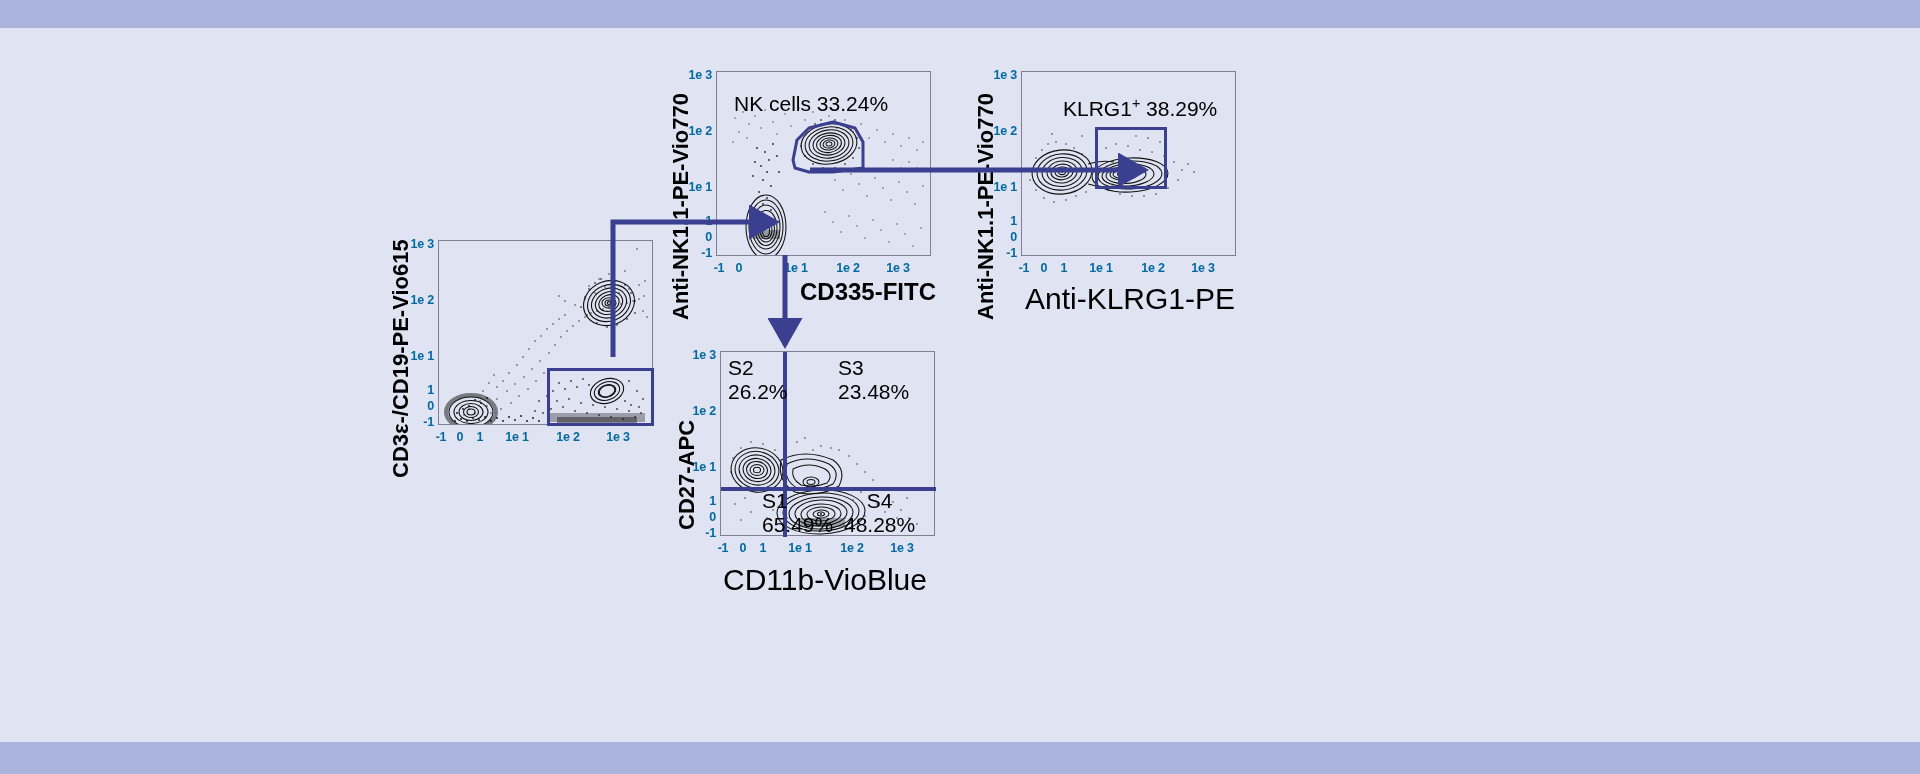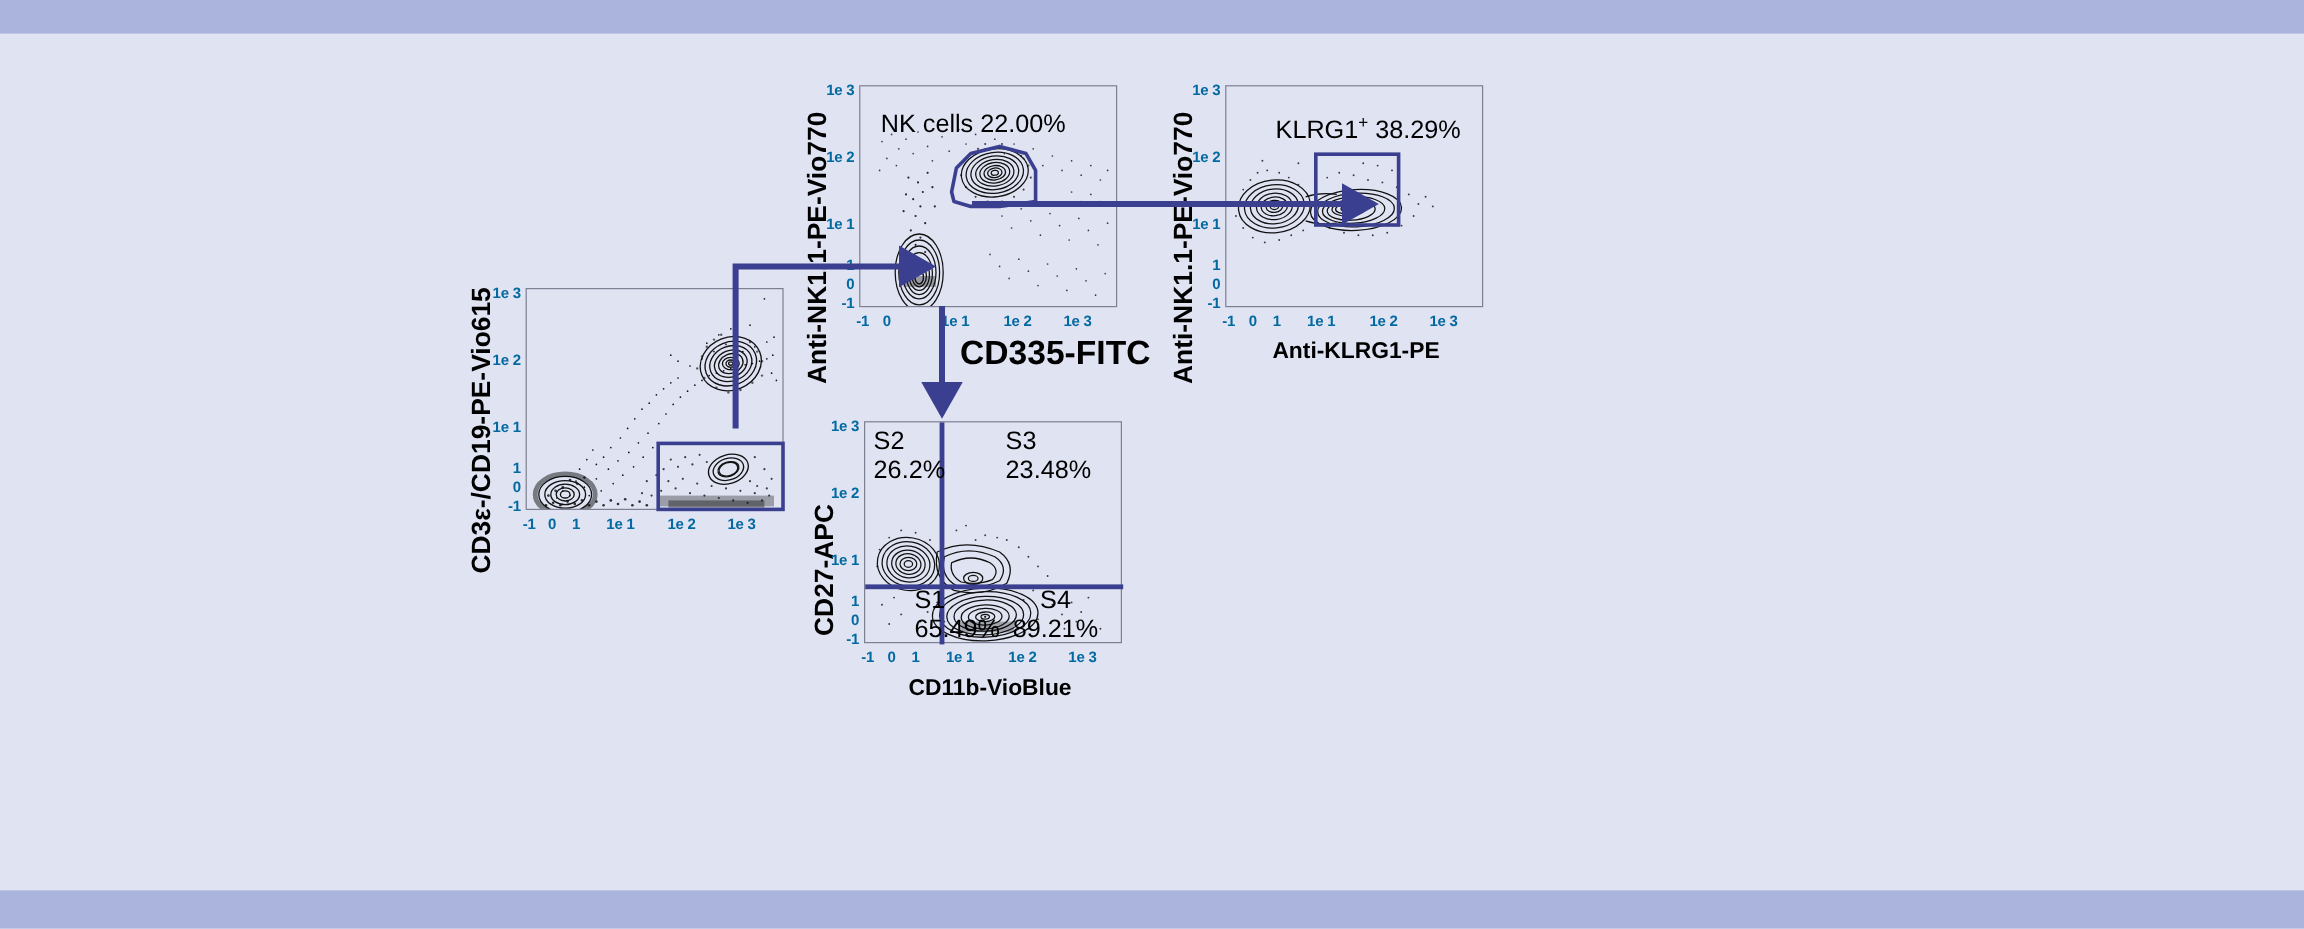--- a/index.html
+++ b/index.html
@@ -40,22 +40,22 @@
     color: #0369a1;
     white-space: nowrap;
     letter-spacing: -0.2px;
   }
   .ytick { text-align: right; transform: translateY(-50%); }
   .xtick { text-align: center; transform: translateX(-50%); }
 
   
   .xtitle {
     position: absolute;
-    font-size: 19px;
-    font-weight: 700;
+    font-size: 30px;
+    font-weight: 400;
     color: #000;
     white-space: nowrap;
     text-align: center;
   }
   .ytitle {
     position: absolute;
     font-size: 22px;
     font-weight: 700;
     color: #000;
     white-space: nowrap;
@@ -89,21 +89,21 @@
   .quadline {
     position: absolute;
     background: #3b3f8f;
   }
 
   
   #arrows { position: absolute; inset: 0; pointer-events: none; }
 
   .arrowlabel {
     position: absolute;
-    font-size: 28px;
+    font-size: 24px;
     font-weight: 700;
     color: #000;
     white-space: nowrap;
   }
 </style>
 </head>
 <body>
 
 <div id="figure">
 
@@ -474,21 +474,21 @@
               <circle cx="96" cy="92" r="0.9"></circle>
               <circle cx="88" cy="84" r="0.9"></circle>
             <circle cx="84" cy="74" r="0.9"></circle>
           </g>
 
           <polygon points="76,88 80,68 92,56 116,50 138,56 146,70 146,96 116,100 92,100 78,96" fill="none" stroke="#3b3f8f" stroke-width="3" stroke-linejoin="round"></polygon>
         </g>
       </svg>
     </div>
 
-    <div class="annot" style="left:74px; top:32px;">NK cells 22.00%</div>
+    <div class="annot" style="left:74px; top:32px;">NK cells 33.24%</div>
 
     <div class="ticklab xtick" style="left:59px;  top:201px;">-1</div>
     <div class="ticklab xtick" style="left:79px;  top:201px;">0</div>
     <div class="ticklab xtick" style="left:136px; top:201px;">1e 1</div>
     <div class="ticklab xtick" style="left:188px; top:201px;">1e 2</div>
     <div class="ticklab xtick" style="left:238px; top:201px;">1e 3</div>
   </div>
 
   <div class="panel" id="panel3" style="left:965px; top:60px; width:310px; height:300px;">
 
@@ -706,21 +706,21 @@
     <div class="quadlab" style="left:178px; top:16px;">
       <div>S3</div>
       <div>23.48%</div>
     </div>
     <div class="quadlab" style="left:62px; top:149px;padding-left:40px;">
       <div>S1</div>
       <div>65.49%</div>
     </div>
     <div class="quadlab" style="left:184px; top:149px;text-align:center;">
       <div>S4</div>
-      <div>89.21%</div>
+      <div>48.28%</div>
     </div>
 
     <div class="ticklab xtick" style="left:63px;  top:201px;">-1</div>
     <div class="ticklab xtick" style="left:83px;  top:201px;">0</div>
     <div class="ticklab xtick" style="left:103px; top:201px;">1</div>
     <div class="ticklab xtick" style="left:140px; top:201px;">1e 1</div>
     <div class="ticklab xtick" style="left:192px; top:201px;">1e 2</div>
     <div class="ticklab xtick" style="left:242px; top:201px;">1e 3</div>
 
     <div class="xtitle" style="left:40px; top:223px; width:250px;">CD11b-VioBlue</div>

